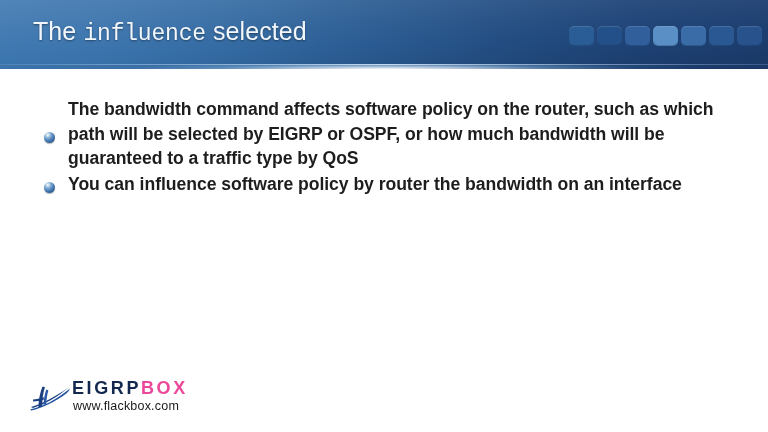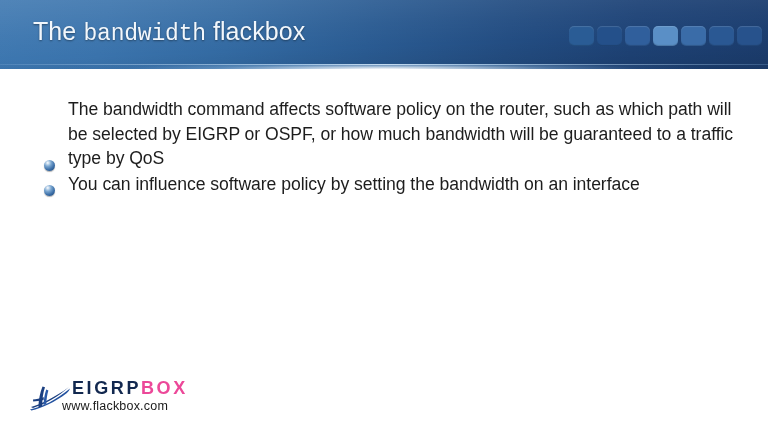--- a/index.html
+++ b/index.html
@@ -122,22 +122,23 @@
 
   
   .body {
     position: absolute;
     left: 44px;
     top: 97px;
     width: 694px;
   }
   .bullet-row {
     display: flex;
-    align-items: flex-end;
+    align-items: center;
     margin-bottom: 1px;
+    font-weight: bold;
   }
   .bullet-dot {
     flex: 0 0 auto;
     width: 11px;
     height: 11px;
     margin-top: 7px;
     margin-right: 13px;
     border-radius: 50%;
     background:
       radial-gradient(circle at 34% 28%,
@@ -179,39 +180,39 @@
     font-size: 18px;
     font-weight: bold;
     letter-spacing: 2.6px;
     line-height: 20px;
     white-space: nowrap;
   }
   .logo-flack { color: #12284f; }
   .logo-box   { color: #ec4899; }
   .logo-url {
     position: absolute;
-    left: 34px;
+    left: 45px;
     top: 23px;
     font-size: 12.5px;
     color: #1a1a1a;
     letter-spacing: 0.2px;
     line-height: 15px;
     white-space: nowrap;
   }
 </style>
 </head>
 <body>
 
 <div class="slide">
 
   <div class="header">
     <div class="header-sheen"></div>
 
     <div class="title">
-      <span class="t-pre">The </span><span class="t-mono">bandwidth</span><span class="t-post"> flackbox</span>
+      <span class="t-pre">The </span><span class="t-mono">influence</span><span class="t-post"> selected</span>
     </div>
 
     <div class="squares">
       <div class="sq" style="background: rgb(42, 92, 149); box-shadow: rgba(255, 255, 255, 0.14) 0px 1px 1px inset, rgba(0, 0, 0, 0.18) 0px -1px 1px inset;"></div>
       <div class="sq" style="background: rgb(36, 80, 138); box-shadow: rgba(255, 255, 255, 0.14) 0px 1px 1px inset, rgba(0, 0, 0, 0.18) 0px -1px 1px inset;"></div>
       <div class="sq" style="background: rgb(48, 95, 156); box-shadow: rgba(255, 255, 255, 0.14) 0px 1px 1px inset, rgba(0, 0, 0, 0.18) 0px -1px 1px inset;"></div>
       <div class="sq" style="background: rgb(90, 143, 198); box-shadow: rgba(255, 255, 255, 0.14) 0px 1px 1px inset, rgba(0, 0, 0, 0.18) 0px -1px 1px inset;"></div>
       <div class="sq" style="background: rgb(58, 108, 168); box-shadow: rgba(255, 255, 255, 0.14) 0px 1px 1px inset, rgba(0, 0, 0, 0.18) 0px -1px 1px inset;"></div>
       <div class="sq" style="background: rgb(42, 88, 147); box-shadow: rgba(255, 255, 255, 0.14) 0px 1px 1px inset, rgba(0, 0, 0, 0.18) 0px -1px 1px inset;"></div>
       <div class="sq" style="background: rgb(39, 82, 140); box-shadow: rgba(255, 255, 255, 0.14) 0px 1px 1px inset, rgba(0, 0, 0, 0.18) 0px -1px 1px inset;"></div>
@@ -221,21 +222,21 @@
     <div class="header-glow"></div>
   </div>
 
   <div class="body">
     <div class="bullet-row">
       <div class="bullet-dot" style="background: radial-gradient(circle at 34% 26%, rgb(255, 255, 255) 0%, rgb(214, 229, 243) 9%, rgb(122, 166, 208) 32%, rgb(60, 111, 168) 62%, rgb(25, 64, 110) 100%);"></div>
       <div class="bullet-text">The bandwidth command affects software policy on the router, such as which path will be selected by EIGRP or OSPF, or how much bandwidth will be guaranteed to a traffic type by QoS</div>
     </div>
     <div class="bullet-row">
       <div class="bullet-dot" style="background: radial-gradient(circle at 34% 26%, rgb(255, 255, 255) 0%, rgb(214, 229, 243) 9%, rgb(122, 166, 208) 32%, rgb(60, 111, 168) 62%, rgb(25, 64, 110) 100%);"></div>
-      <div class="bullet-text">You can influence software policy by setting the bandwidth on an interface</div>
+      <div class="bullet-text">You can influence software policy by router the bandwidth on an interface</div>
     </div>
   </div>
 
   <div class="logo">
     <svg class="logo-mark" viewBox="0 0 44 34" xmlns="http://www.w3.org/2000/svg">
       <path d="M3 27 C13 24, 26 18, 41 7 C30 17, 17 24, 5 28 Z" fill="#1b3f80"></path>
       <path d="M2 29.5 C14 27, 28 20, 42 8.5 C41.2 10.6, 40 12, 38.6 13.2 C27 22, 14 28, 3.4 30.6 Z" fill="#2352a0"></path>
       <path d="M14.5 6.5 C12.2 12, 10.6 19, 10.4 27.5 C11.8 27.1, 13 26.7, 14.2 26.2 C14.2 18.6, 15.2 12.2, 17 7.2 Z" fill="#1b3f80"></path>
       <path d="M18.2 9.5 C16.6 14.2, 15.7 19.6, 15.6 25.2 C16.5 24.8, 17.4 24.4, 18.3 24 C18.5 19, 19.2 14.4, 20.4 10.5 Z" fill="#2a5aa8"></path>
       <path d="M5 19.5 C8 19.2, 12 18.4, 16 17.2 C15.8 18.1, 15.7 19, 15.6 19.9 C11.8 20.8, 8.2 21.3, 5.2 21.4 Z" fill="#1b3f80"></path>

